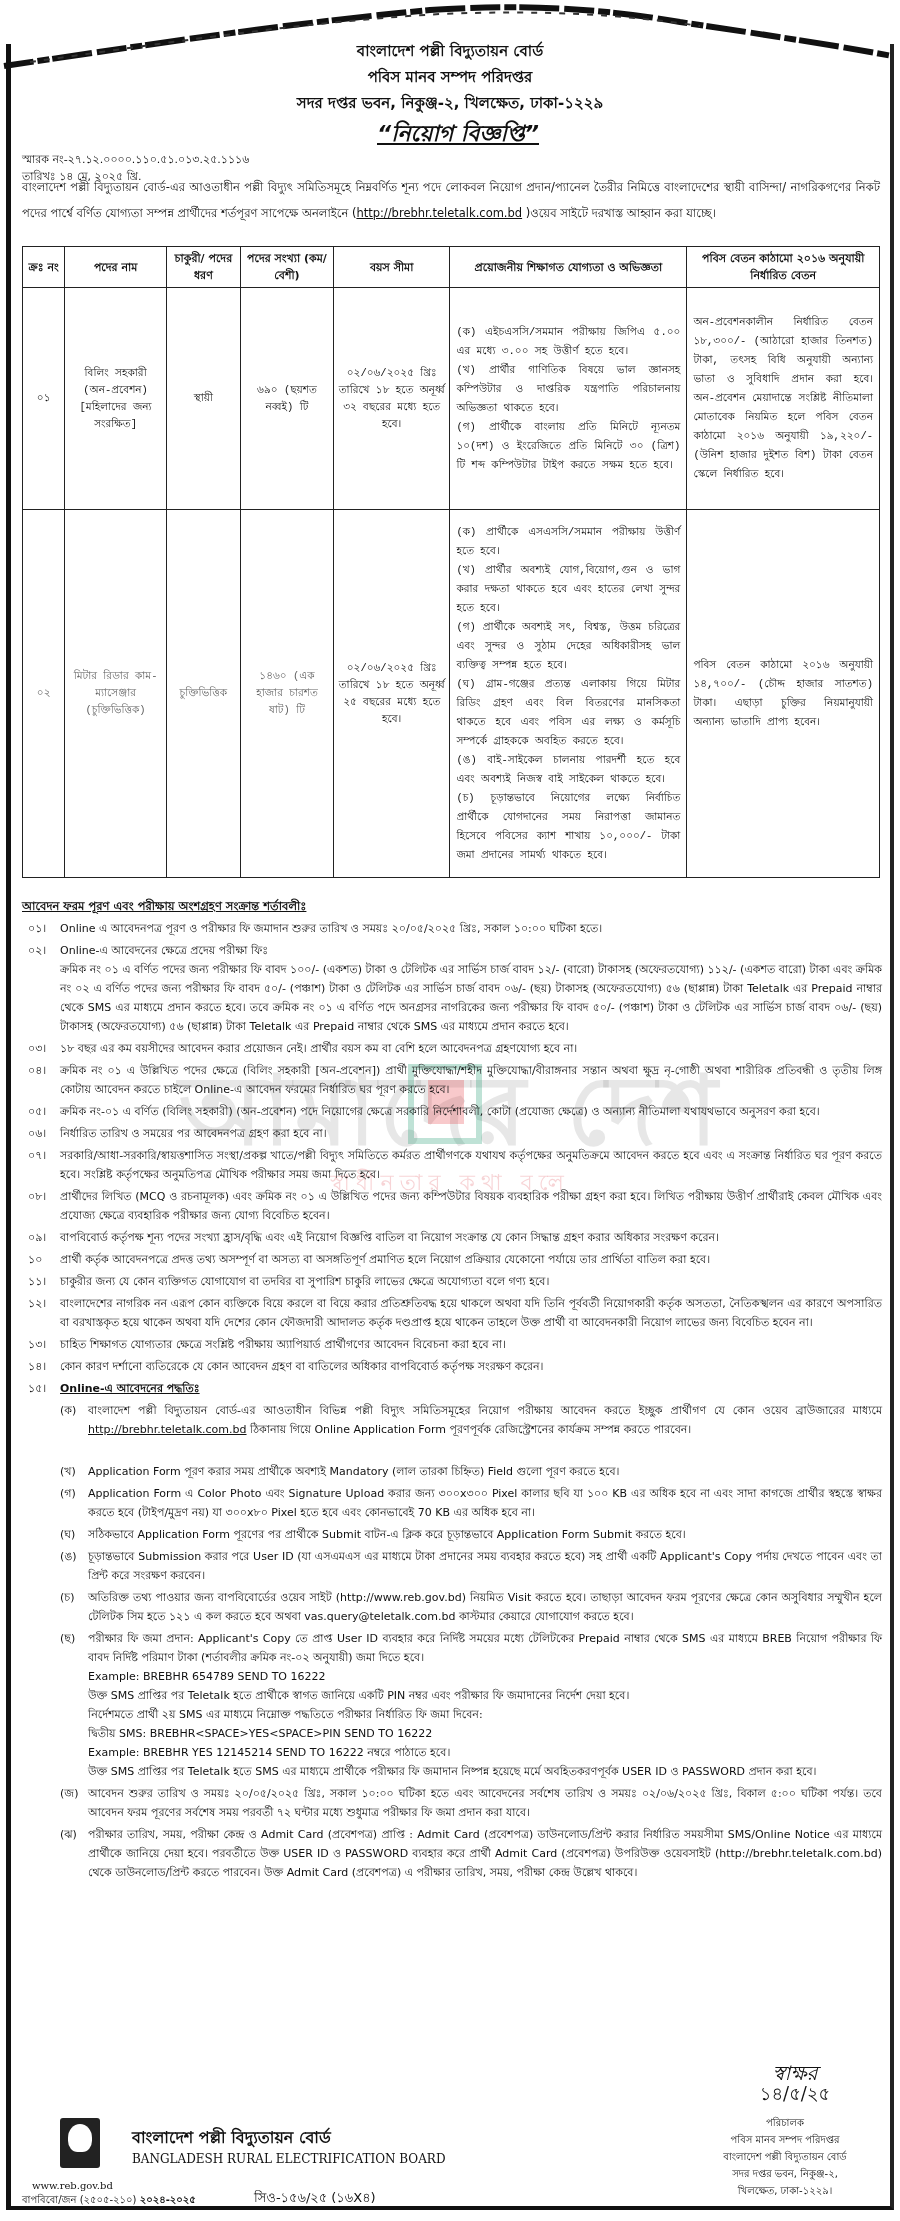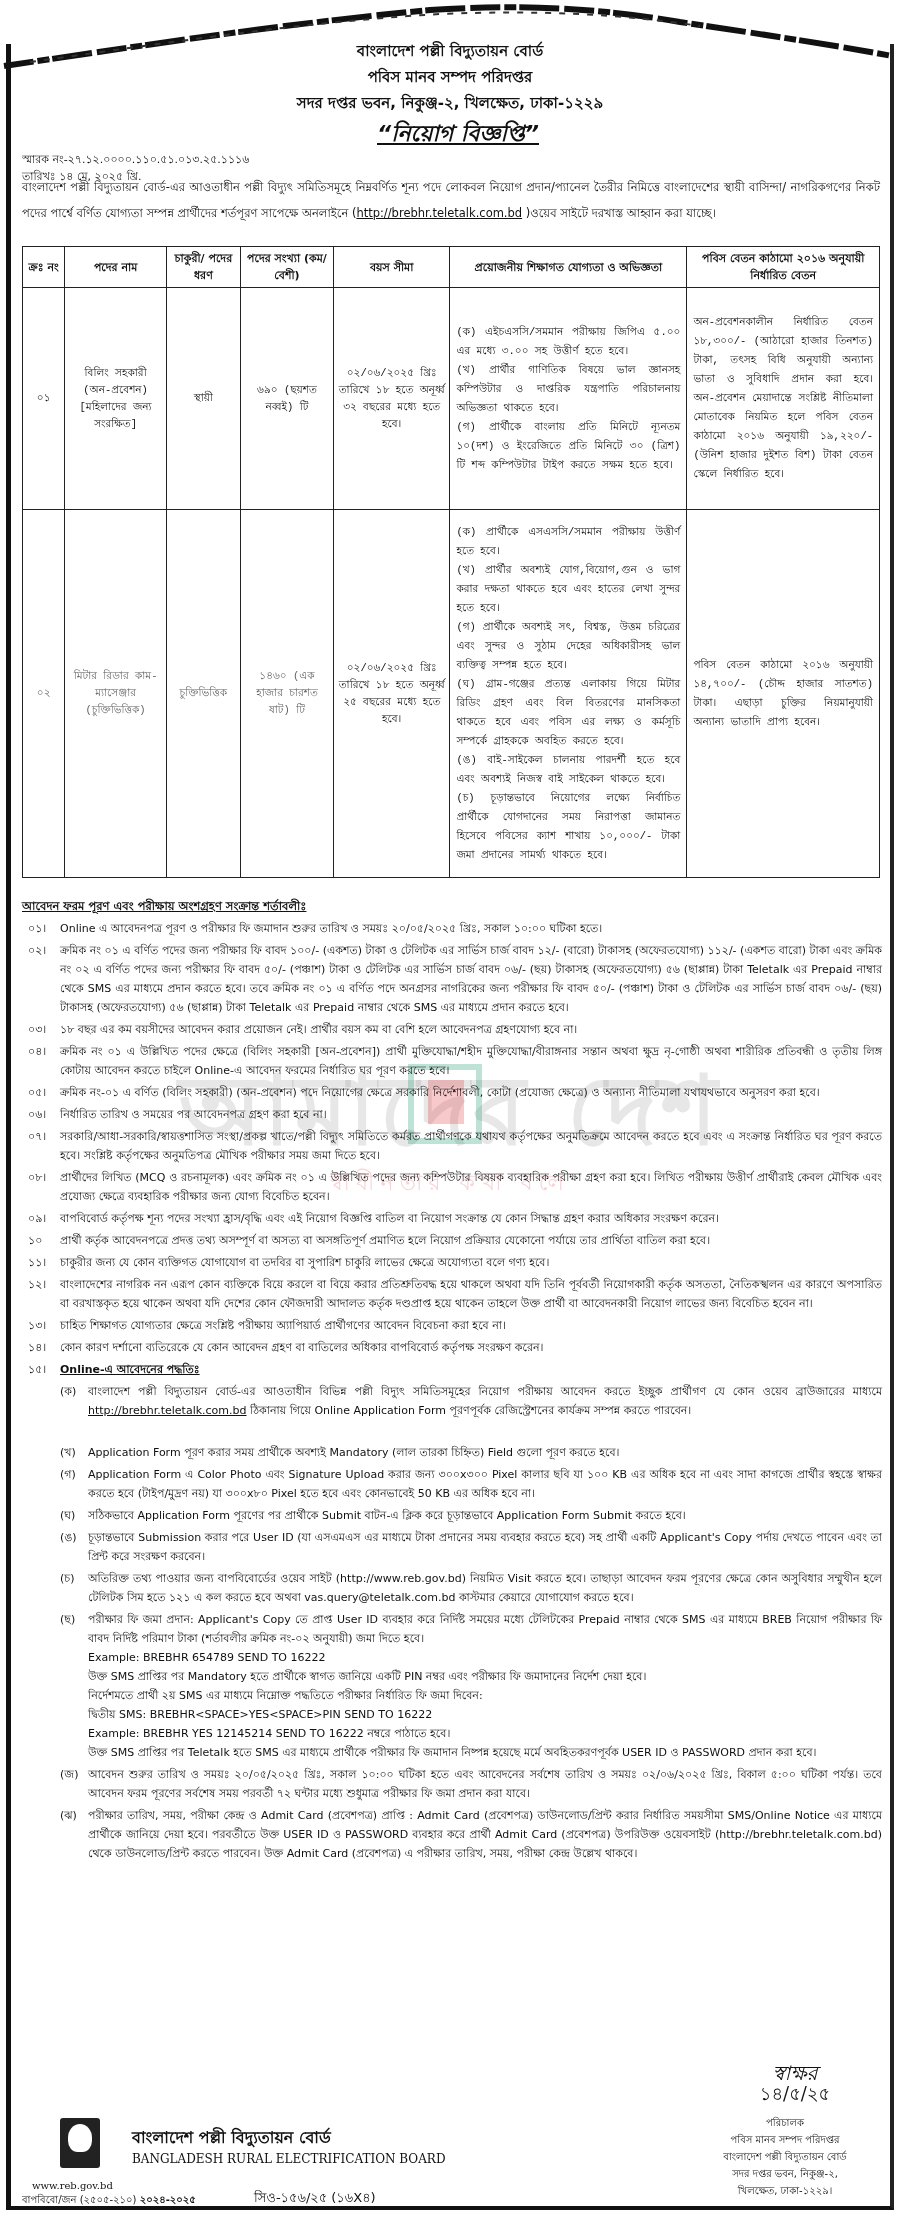--- a/index.html
+++ b/index.html
@@ -152,20 +152,21 @@
 <div class="terms">
   <div class="terms-heading">আবেদন ফরম পূরণ এবং পরীক্ষায় অংশগ্রহণ সংক্রান্ত শর্তাবলীঃ</div>
 
   <div class="term">
     <span class="num">০১।</span>
     <span class="txt">Online এ আবেদনপত্র পূরণ ও পরীক্ষার ফি জমাদান শুরুর তারিখ ও সময়ঃ ২০/০৫/২০২৫ খ্রিঃ, সকাল ১০:০০ ঘটিকা হতে।</span>
   </div>
   <div class="term">
     <span class="num">০২।</span>
     <div class="txt">
+      <div>Online-এ আবেদনের ক্ষেত্রে প্রদেয় পরীক্ষা ফিঃ</div>
       <div>ক্রমিক নং ০১ এ বর্ণিত পদের জন্য পরীক্ষার ফি বাবদ ১০০/- (একশত) টাকা ও টেলিটক এর সার্ভিস চার্জ বাবদ ১২/- (বারো) টাকাসহ (অফেরতযোগ্য) ১১২/- (একশত বারো) টাকা এবং ক্রমিক নং ০২ এ বর্ণিত পদের জন্য পরীক্ষার ফি বাবদ ৫০/- (পঞ্চাশ) টাকা ও টেলিটক এর সার্ভিস চার্জ বাবদ ০৬/- (ছয়) টাকাসহ (অফেরতযোগ্য) ৫৬ (ছাপ্পান্ন) টাকা Teletalk এর Prepaid নাম্বার থেকে SMS এর মাধ্যমে প্রদান করতে হবে। তবে ক্রমিক নং ০১ এ বর্ণিত পদে অনগ্রসর নাগরিকের জন্য পরীক্ষার ফি বাবদ ৫০/- (পঞ্চাশ) টাকা ও টেলিটক এর সার্ভিস চার্জ বাবদ ০৬/- (ছয়) টাকাসহ (অফেরতযোগ্য) ৫৬ (ছাপ্পান্ন) টাকা Teletalk এর Prepaid নাম্বার থেকে SMS এর মাধ্যমে প্রদান করতে হবে।</div>
     </div>
   </div>
   <div class="term">
     <span class="num">০৩।</span>
     <span class="txt">১৮ বছর এর কম বয়সীদের আবেদন করার প্রয়োজন নেই। প্রার্থীর বয়স কম বা বেশি হলে আবেদনপত্র গ্রহণযোগ্য হবে না।</span>
   </div>
   <div class="term">
     <span class="num">০৪।</span>
     <span class="txt">ক্রমিক নং ০১ এ উল্লিখিত পদের ক্ষেত্রে (বিলিং সহকারী [অন-প্রবেশন]) প্রার্থী মুক্তিযোদ্ধা/শহীদ মুক্তিযোদ্ধা/বীরাঙ্গনার সন্তান অথবা ক্ষুদ্র নৃ-গোষ্ঠী অথবা শারীরিক প্রতিবন্ধী ও তৃতীয় লিঙ্গ কোটায় আবেদন করতে চাইলে Online-এ আবেদন ফরমের নির্ধারিত ঘর পূরণ করতে হবে।</span>
@@ -220,40 +221,40 @@
         <span class="lbl">(ক)</span>
         <div class="body"><span>বাংলাদেশ পল্লী বিদ্যুতায়ন বোর্ড-এর আওতাধীন বিভিন্ন পল্লী বিদ্যুৎ সমিতিসমূহের নিয়োগ পরীক্ষায় আবেদন করতে ইচ্ছুক প্রার্থীগণ যে কোন ওয়েব ব্রাউজারের মাধ্যমে </span><span class="u">http://brebhr.teletalk.com.bd</span><span> ঠিকানায় গিয়ে Online Application Form পূরণপূর্বক রেজিস্ট্রেশনের কার্যক্রম সম্পন্ন করতে পারবেন।</span></div>
       </div>
       <div class="gap"></div>
       <div class="sub">
         <span class="lbl">(খ)</span>
         <div class="body">Application Form পূরণ করার সময় প্রার্থীকে অবশ্যই Mandatory (লাল তারকা চিহ্নিত) Field গুলো পূরণ করতে হবে।</div>
       </div>
       <div class="sub">
         <span class="lbl">(গ)</span>
-        <div class="body">Application Form এ Color Photo এবং Signature Upload করার জন্য ৩০০x৩০০ Pixel কালার ছবি যা ১০০ KB এর অধিক হবে না এবং সাদা কাগজে প্রার্থীর স্বহস্তে স্বাক্ষর করতে হবে (টাইপ/মুদ্রণ নয়) যা ৩০০x৮০ Pixel হতে হবে এবং কোনভাবেই 50 KB এর অধিক হবে না।</div>
+        <div class="body">Application Form এ Color Photo এবং Signature Upload করার জন্য ৩০০x৩০০ Pixel কালার ছবি যা ১০০ KB এর অধিক হবে না এবং সাদা কাগজে প্রার্থীর স্বহস্তে স্বাক্ষর করতে হবে (টাইপ/মুদ্রণ নয়) যা ৩০০x৮০ Pixel হতে হবে এবং কোনভাবেই 70 KB এর অধিক হবে না।</div>
       </div>
       <div class="sub">
         <span class="lbl">(ঘ)</span>
         <div class="body">সঠিকভাবে Application Form পূরণের পর প্রার্থীকে Submit বাটন-এ ক্লিক করে চূড়ান্তভাবে Application Form Submit করতে হবে।</div>
       </div>
       <div class="sub">
         <span class="lbl">(ঙ)</span>
         <div class="body">চূড়ান্তভাবে Submission করার পরে User ID (যা এসএমএস এর মাধ্যমে টাকা প্রদানের সময় ব্যবহার করতে হবে) সহ প্রার্থী একটি Applicant's Copy পর্দায় দেখতে পাবেন এবং তা প্রিন্ট করে সংরক্ষণ করবেন।</div>
       </div>
       <div class="sub">
         <span class="lbl">(চ)</span>
         <div class="body">অতিরিক্ত তথ্য পাওয়ার জন্য বাপবিবোর্ডের ওয়েব সাইট (http://www.reb.gov.bd) নিয়মিত Visit করতে হবে। তাছাড়া আবেদন ফরম পূরণের ক্ষেত্রে কোন অসুবিধার সম্মুখীন হলে টেলিটক সিম হতে ১২১ এ কল করতে হবে অথবা vas.query@teletalk.com.bd কাস্টমার কেয়ারে যোগাযোগ করতে হবে।</div>
       </div>
       <div class="sub">
         <span class="lbl">(ছ)</span>
         <div class="body">
           <div>পরীক্ষার ফি জমা প্রদান: Applicant's Copy তে প্রাপ্ত User ID ব্যবহার করে নির্দিষ্ট সময়ের মধ্যে টেলিটকের Prepaid নাম্বার থেকে SMS এর মাধ্যমে BREB নিয়োগ পরীক্ষার ফি বাবদ নির্দিষ্ট পরিমাণ টাকা (শর্তাবলীর ক্রমিক নং-০২ অনুযায়ী) জমা দিতে হবে।</div>
           <div>Example: BREBHR 654789 SEND TO 16222</div>
-          <div>উক্ত SMS প্রাপ্তির পর Mandatory হতে প্রার্থীকে স্বাগত জানিয়ে একটি PIN নম্বর এবং পরীক্ষার ফি জমাদানের নির্দেশ দেয়া হবে।</div>
+          <div>উক্ত SMS প্রাপ্তির পর Teletalk হতে প্রার্থীকে স্বাগত জানিয়ে একটি PIN নম্বর এবং পরীক্ষার ফি জমাদানের নির্দেশ দেয়া হবে।</div>
           <div>নির্দেশমতে প্রার্থী ২য় SMS এর মাধ্যমে নিম্নোক্ত পদ্ধতিতে পরীক্ষার নির্ধারিত ফি জমা দিবেন:</div>
           <div>দ্বিতীয় SMS: BREBHR&lt;SPACE&gt;YES&lt;SPACE&gt;PIN SEND TO 16222</div>
           <div>Example: BREBHR YES 12145214 SEND TO 16222 নম্বরে পাঠাতে হবে।</div>
           <div>উক্ত SMS প্রাপ্তির পর Teletalk হতে SMS এর মাধ্যমে প্রার্থীকে পরীক্ষার ফি জমাদান নিষ্পন্ন হয়েছে মর্মে অবহিতকরণপূর্বক USER ID ও PASSWORD প্রদান করা হবে।</div>
         </div>
       </div>
       <div class="sub">
         <span class="lbl">(জ)</span>
         <div class="body">আবেদন শুরুর তারিখ ও সময়ঃ ২০/০৫/২০২৫ খ্রিঃ, সকাল ১০:০০ ঘটিকা হতে এবং আবেদনের সর্বশেষ তারিখ ও সময়ঃ ০২/০৬/২০২৫ খ্রিঃ, বিকাল ৫:০০ ঘটিকা পর্যন্ত। তবে আবেদন ফরম পূরণের সর্বশেষ সময় পরবর্তী ৭২ ঘন্টার মধ্যে শুধুমাত্র পরীক্ষার ফি জমা প্রদান করা যাবে।</div>
       </div>

